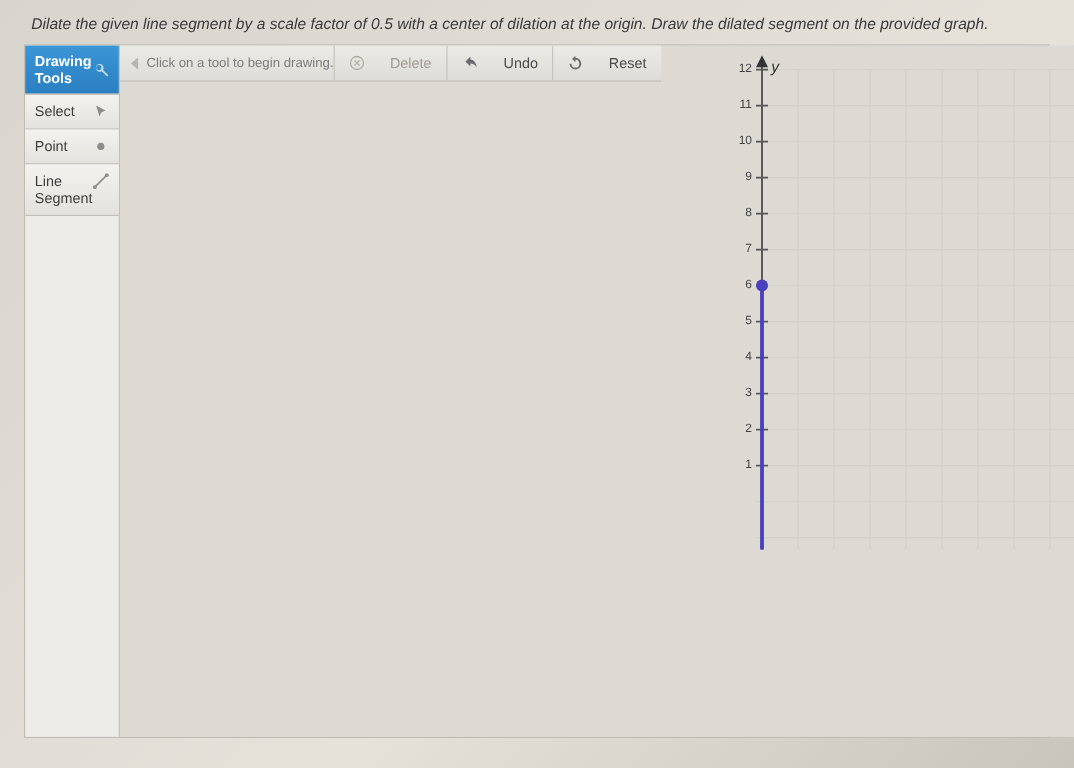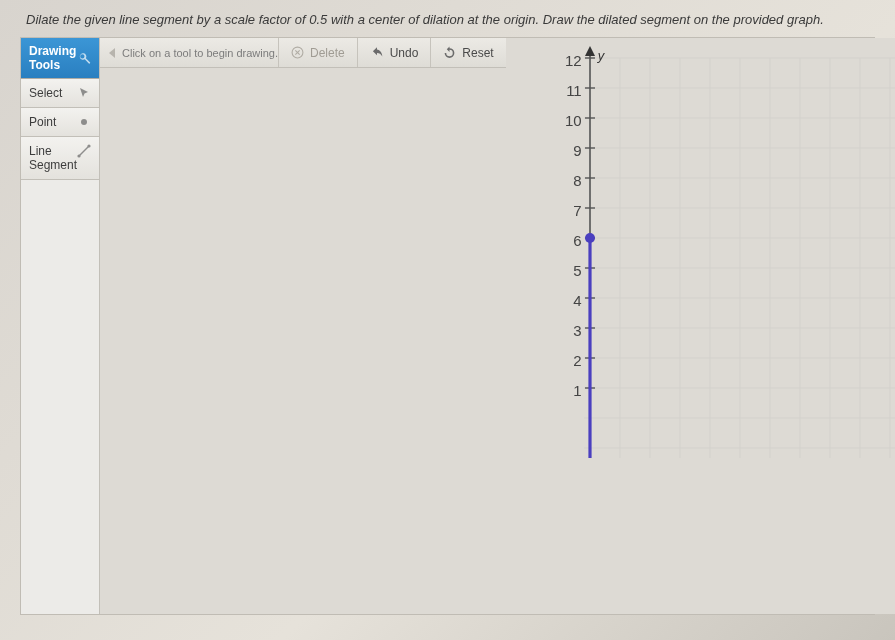--- a/index.html
+++ b/index.html
@@ -79,21 +79,21 @@
     padding-left: 8px;
     flex: 1;
   }
   .toolbar .hint svg { opacity:.6; }
   .tb-actions {
     display: flex;
     align-items: center;
     height: 100%;
   }
   .tb-btn {
-    display: flex; align-items: center; gap: 6px;
+    display: flex; align-items: center; gap: 21px;
     padding: 0 12px;
     height: 100%;
     border-left: 1px solid #c6c3bc;
     font-size: 12px;
     color: #4a4a4a;
     cursor: pointer;
   }
   .tb-btn.disabled { color: #a09c94; }
   .graph-wrap {
     flex: 1;
@@ -108,21 +108,21 @@
     margin-left: 40px;
   }
   .axis-label-y {
     position: absolute;
     font-size: 13px;
     font-style: italic;
     color: #333;
   }
   .ticklabel {
     position: absolute;
-    font-size: 15px;
+    font-size: 10px;
     color: #444;
     text-align: right;
     width: 20px;
   }
 </style>
 </head>
 <body>
 
 <div class="question">Dilate the given line segment by a scale factor of 0.5 with a center of dilation at the origin. Draw the dilated segment on the provided graph.</div>
 

